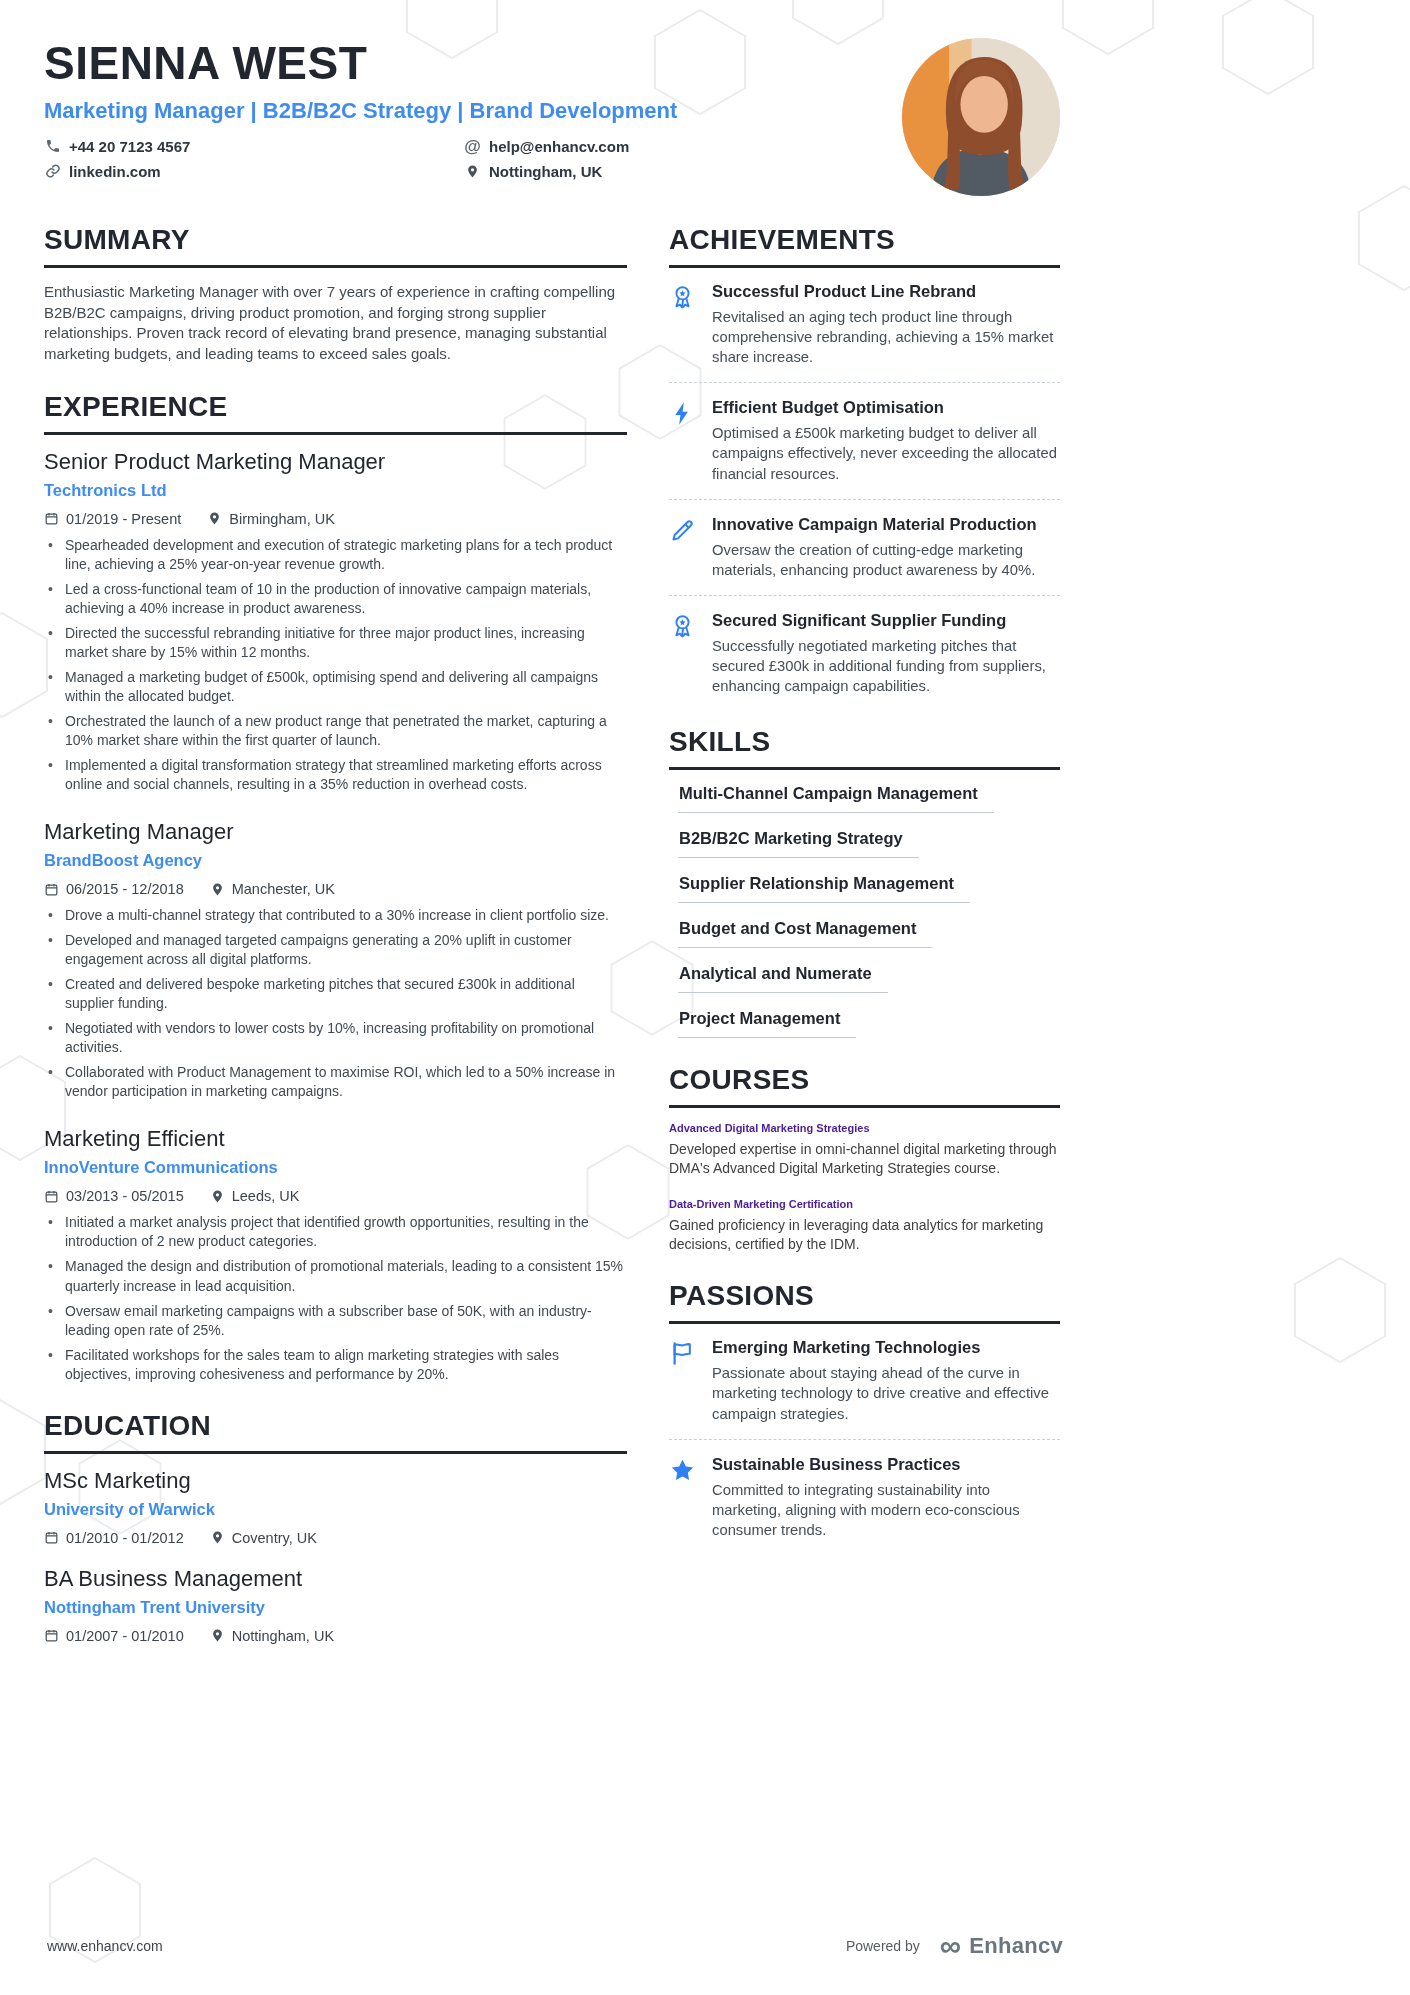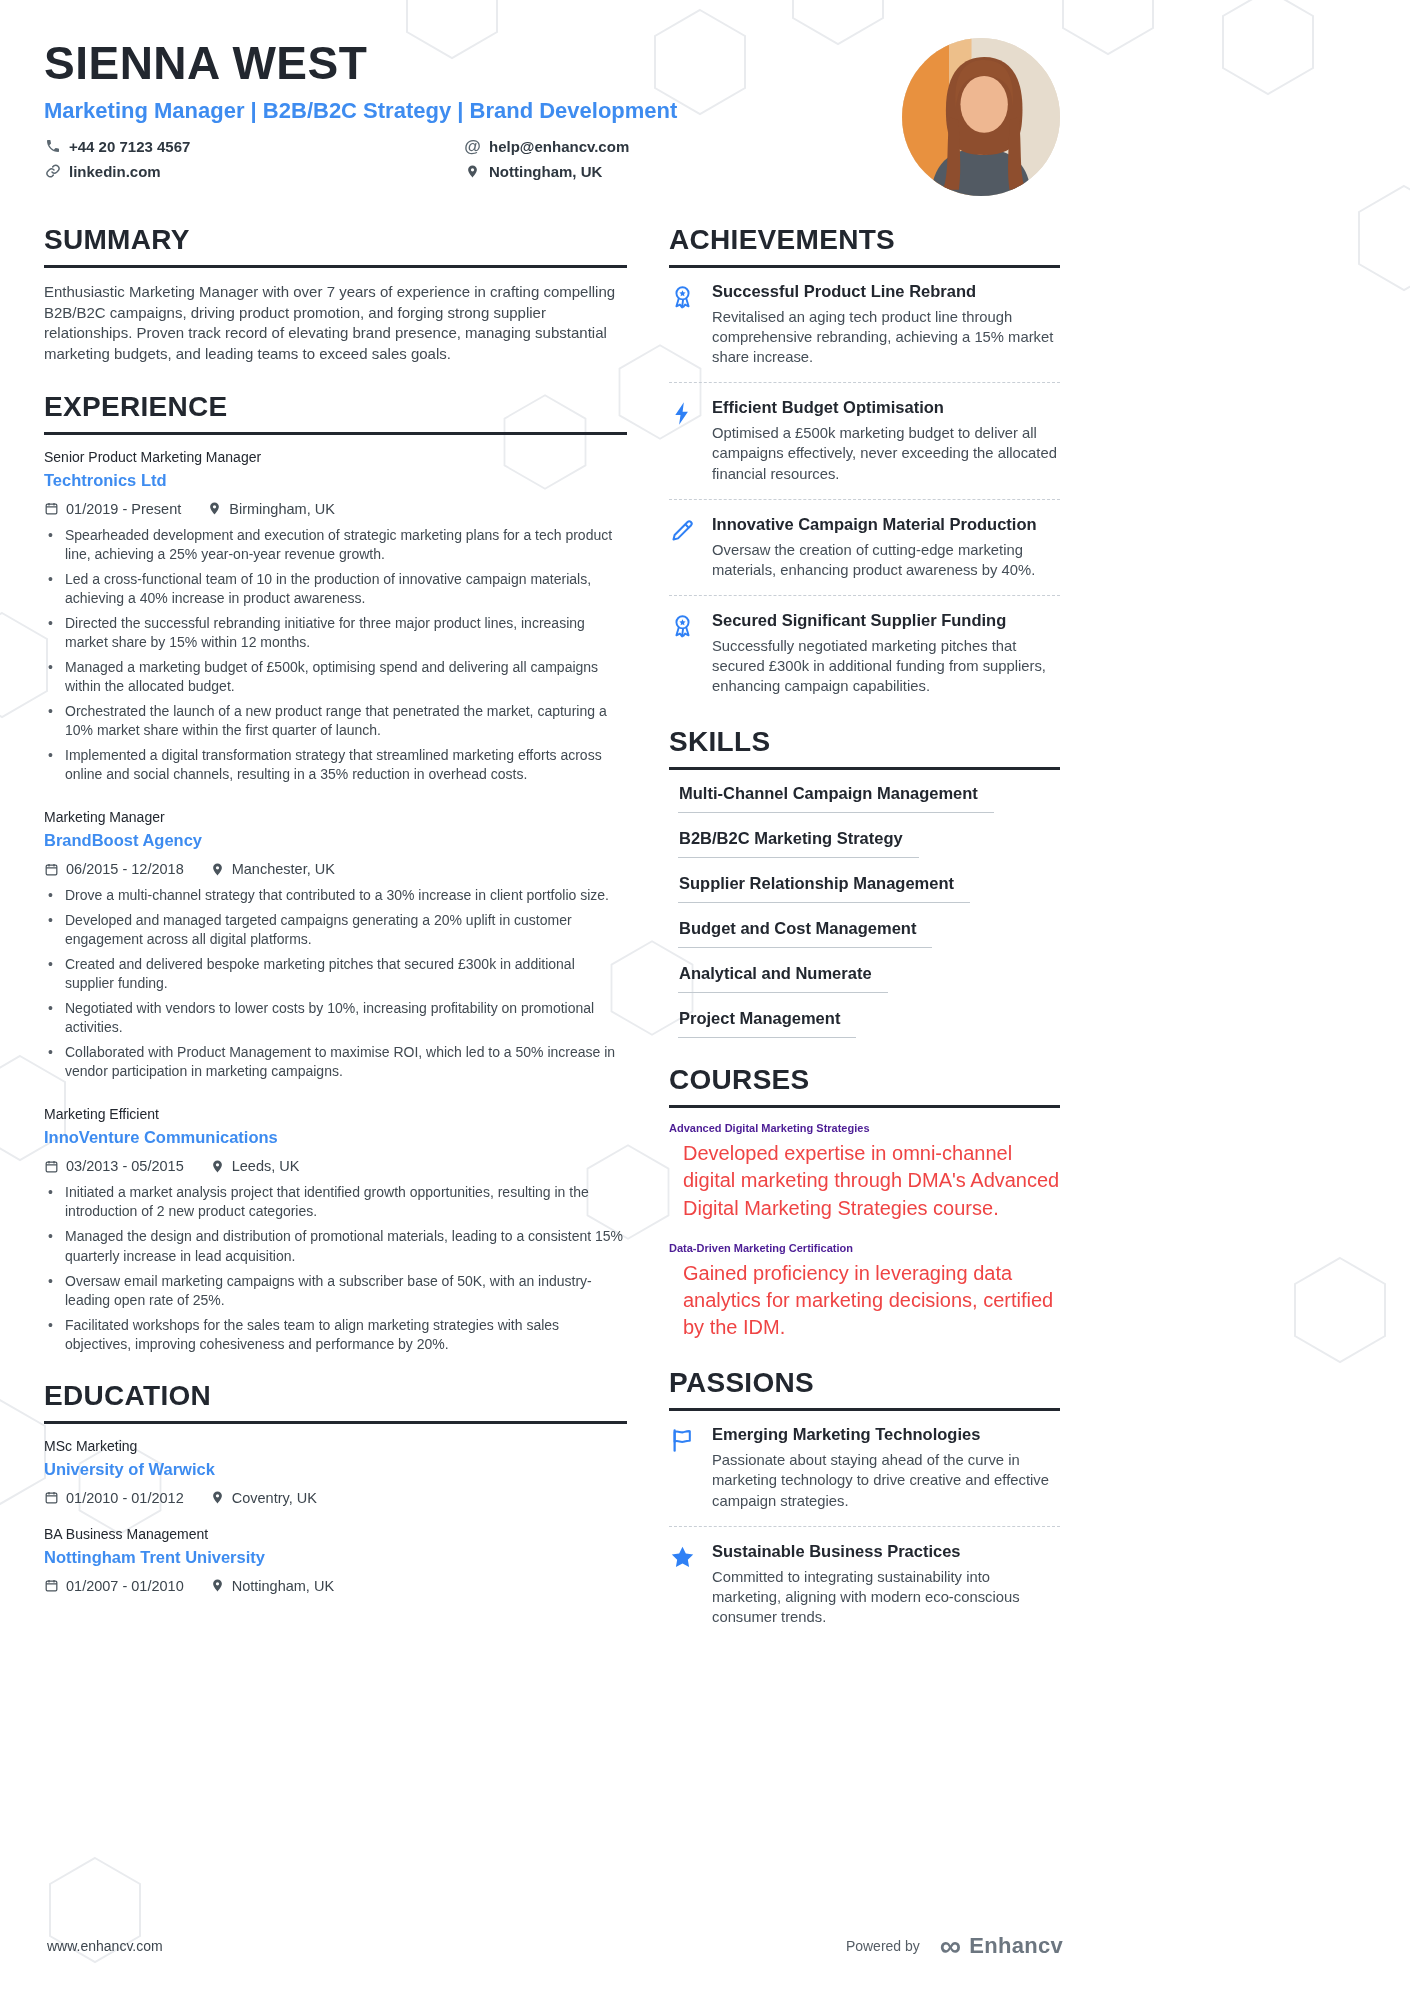--- a/index.html
+++ b/index.html
@@ -23,21 +23,21 @@
   .col-left{width:583px;flex:none;}
   .col-right{width:391px;flex:none;}
 
   .sec{margin-bottom:26px;}
   .sec-h{font-size:28px;font-weight:bold;color:#22272f;letter-spacing:.3px;margin:8px 0 14px 0;padding-bottom:9px;border-bottom:3px solid #22272f;}
 
   .summary-text{font-size:15px;line-height:1.38;color:#414a52;margin:0;}
 
   
   .job{margin-bottom:25px;}
-  .job-title{font-size:14px;font-weight:normal;color:#22272f;margin:2px 0 6px 0;}
+  .job-title{font-size:22px;font-weight:normal;color:#22272f;margin:2px 0 6px 0;}
   .company{font-size:16.5px;font-weight:bold;color:#3e8cf0;margin:0 0 7px 0;display:inline-block;}
   .meta{display:flex;gap:26px;align-items:center;font-size:14.5px;color:#3c454d;margin:4px 0 9px 0;}
   .meta-item{display:flex;align-items:center;gap:7px;}
   ul.bullets{list-style:none;margin:0;padding:0;}
   ul.bullets li{position:relative;padding-left:21px;margin-bottom:6px;font-size:14px;line-height:1.36;color:#414a52;}
   ul.bullets li::before{content:"•";position:absolute;left:4px;top:0;color:#555d65;}
 
   .edu{margin-bottom:20px;}
 
   
@@ -47,21 +47,21 @@
   .ach-title{font-size:16.5px;font-weight:bold;color:#22272f;margin-bottom:6px;}
   .ach-text{font-size:14.8px;line-height:1.36;color:#454e57;}
 
   
   .skill-row{margin-bottom:16px;padding-left:9px;}
   .skill{display:inline-block;font-size:16.5px;font-weight:bold;color:#22272f;padding:0 16px 9px 1px;border-bottom:1px solid #c2c9cf;}
 
   
   .course{margin-bottom:20px;}
   .course-title{font-size:11px;font-weight:bold;color:#4c1d95;margin-bottom:6px;}
-  .course-text{font-size:20px;line-height:1.36;color:#ef4444;margin-left:14px;}
+  .course-text{font-size:14px;line-height:1.36;color:#404040;}
 
   
   .footer{position:absolute;left:47px;bottom:34px;width:1016px;display:flex;justify-content:space-between;align-items:center;}
   .footer-site{font-size:14px;color:#3c454d;}
   .powered{display:flex;align-items:center;gap:20px;}
   .powered-label{font-size:14px;color:#555d65;}
   .brand{display:flex;align-items:center;gap:8px;color:#6c7680;}
   .brand-mark{font-size:30px;line-height:1;font-weight:bold;}
   .brand-name{font-size:22px;font-weight:bold;letter-spacing:.3px;}
 

